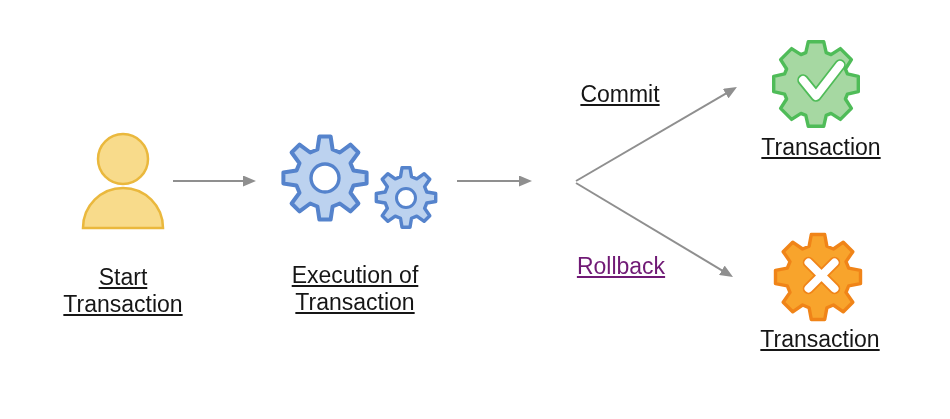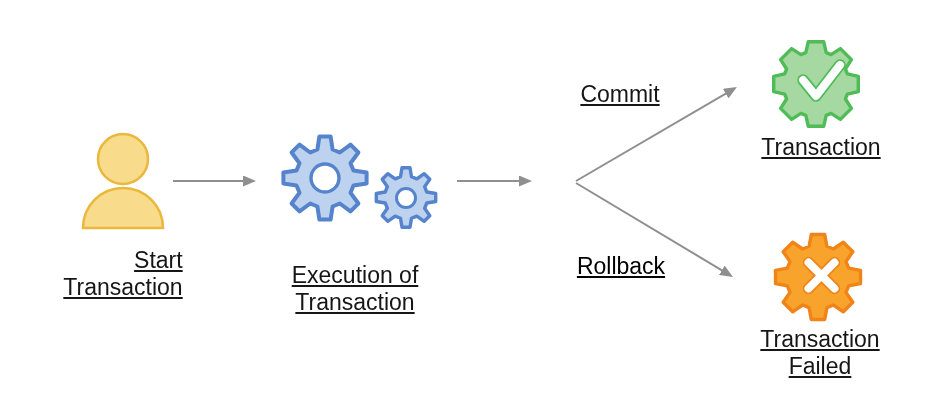--- a/index.html
+++ b/index.html
@@ -59,40 +59,39 @@
       <path id="check-mark" d="M 803 80 L 816 96 L 840 65" fill="none" stroke="#ffffff" stroke-width="8" stroke-linecap="round" stroke-linejoin="round"></path>
     </g>
 
     <g>
       <path id="gear-fail" d="M809.1,246.3 L811.3,234.5 L824.7,234.5 L826.9,246.3 L833.4,249.0 L843.3,242.2 L852.8,251.7 L846.0,261.6 L848.7,268.1 L860.5,270.3 L860.5,283.7 L848.7,285.9 L846.0,292.4 L852.8,302.3 L843.3,311.8 L833.4,305.0 L826.9,307.7 L824.7,319.5 L811.3,319.5 L809.1,307.7 L802.6,305.0 L792.7,311.8 L783.2,302.3 L790.0,292.4 L787.3,285.9 L775.5,283.7 L775.5,270.3 L787.3,268.1 L790.0,261.6 L783.2,251.7 L792.7,242.2 L802.6,249.0 Z" fill="#F8A42C" stroke="#F08418" stroke-width="3.4" stroke-linejoin="round"></path>
       <path id="x-under" d="M 808.5 262.5 L 834.5 288.5 M 834.5 262.5 L 808.5 288.5" fill="none" stroke="#F08418" stroke-width="11.5" stroke-linecap="round" stroke-linejoin="round"></path>
       <path id="x-mark" d="M 808.5 262.5 L 834.5 288.5 M 834.5 262.5 L 808.5 288.5" fill="none" stroke="#ffffff" stroke-width="8" stroke-linecap="round" stroke-linejoin="round"></path>
     </g>
   </svg>
 
-  <div class="label" style="left: 123px; top: 247px; color: rgb(22, 22, 22); text-align: right;">
+  <div class="label" style="left: 123px; top: 264px; color: rgb(22, 22, 22);">
     <span>Start</span>
     <span>Transaction</span>
   </div>
 
   <div class="label" style="left: 355px; top: 262px; color: rgb(22, 22, 22);">
     <span>Execution of</span>
     <span>Transaction</span>
   </div>
 
   <div class="label" style="left: 821px; top: 134px; color: rgb(22, 22, 22);">
     <span>Transaction</span>
   </div>
 
   <div class="label" style="left: 820px; top: 326px; color: rgb(22, 22, 22);">
     <span>Transaction</span>
-    <span>Failed</span>
   </div>
 
   <div class="label" style="left: 620px; top: 81px; color: rgb(22, 22, 22);">
     <span>Commit</span>
   </div>
 
-  <div class="label" style="left: 621px; top: 253px; color: #000000;">
+  <div class="label" style="left: 621px; top: 253px; color: #701a75;">
     <span>Rollback</span>
   </div>
 
 </div>
 
 </body></html>

